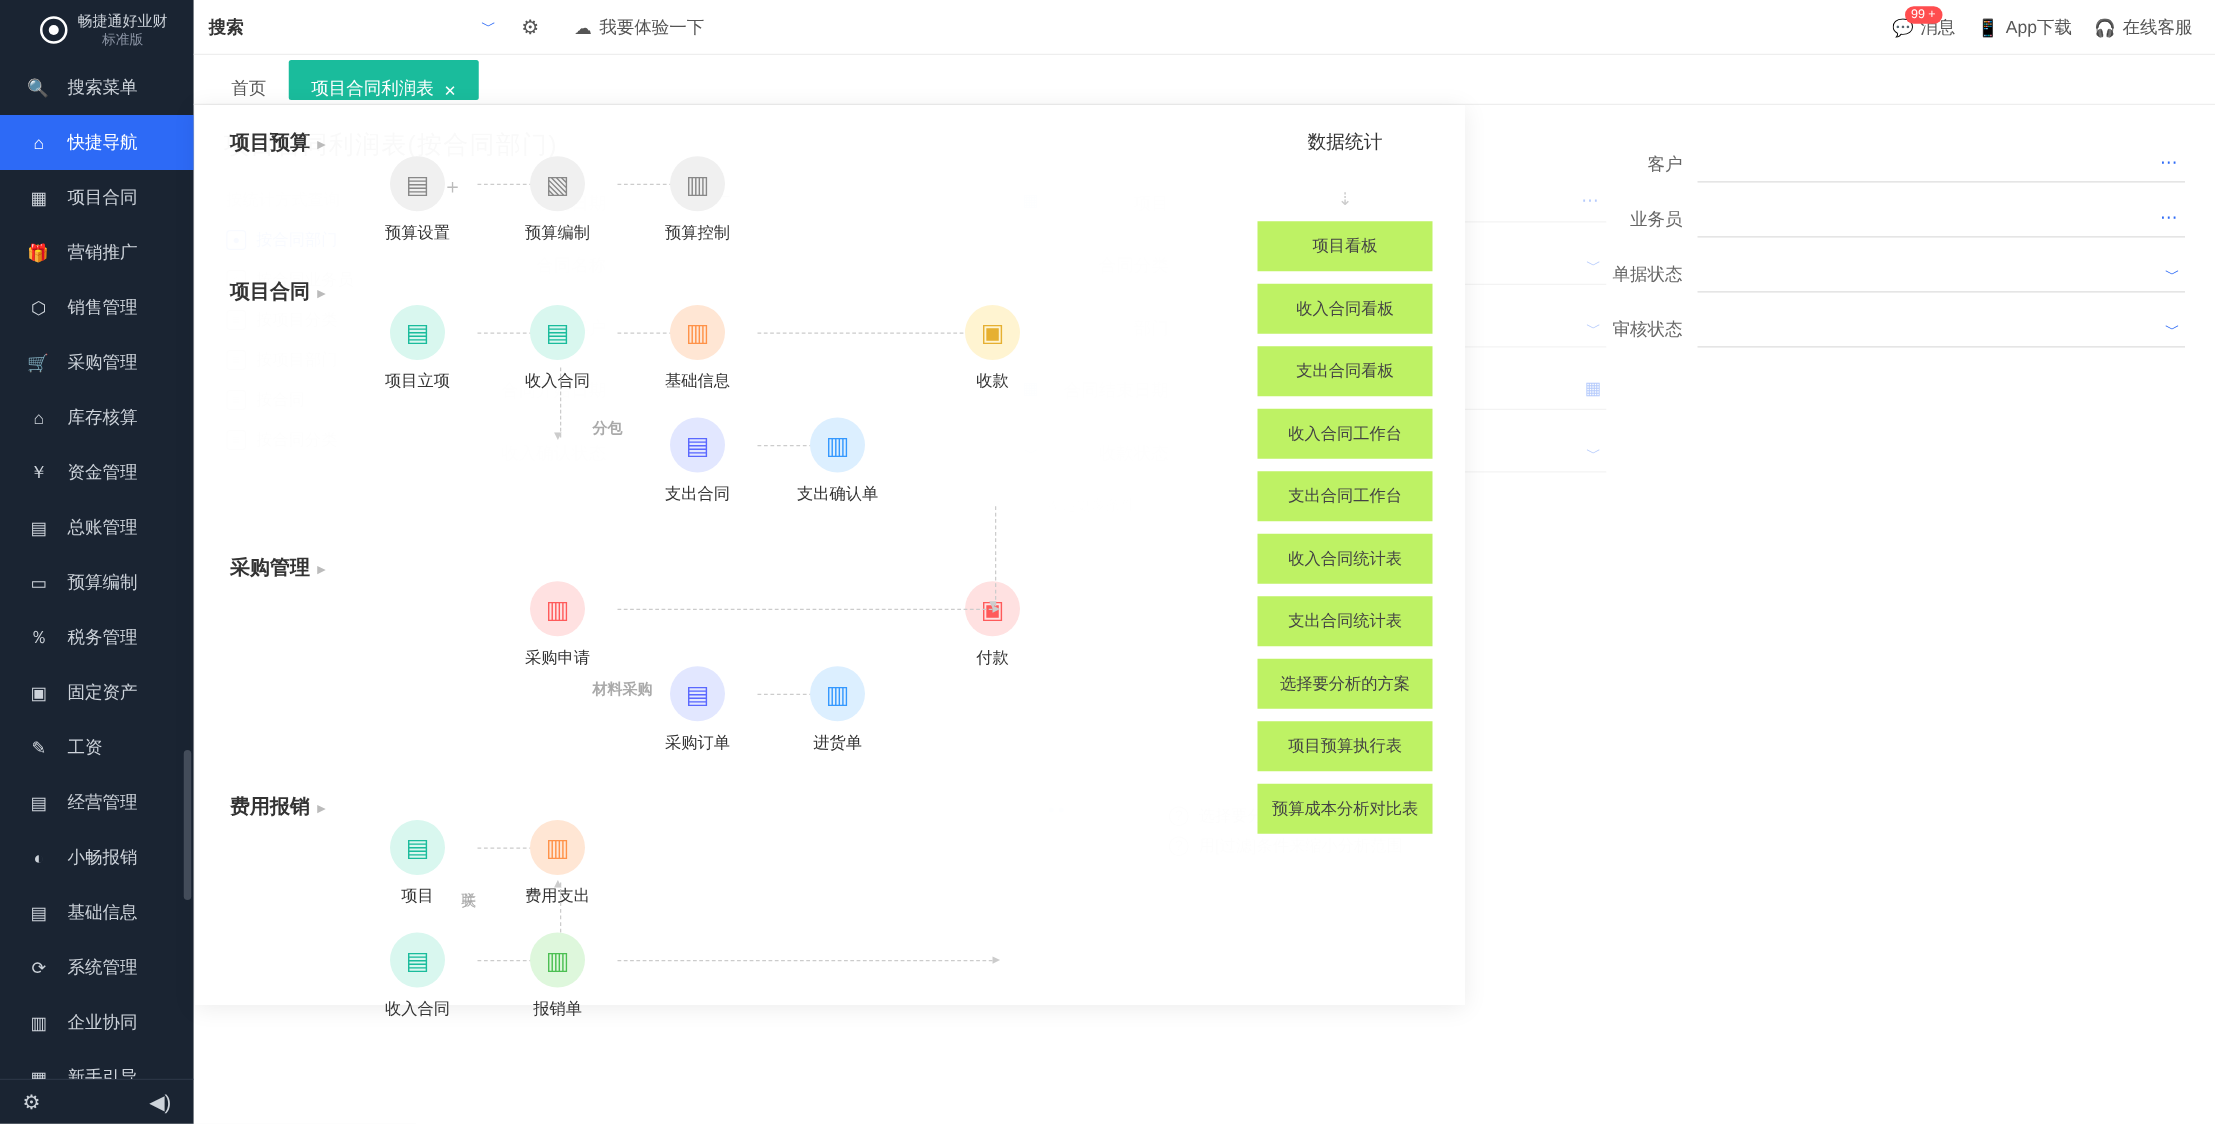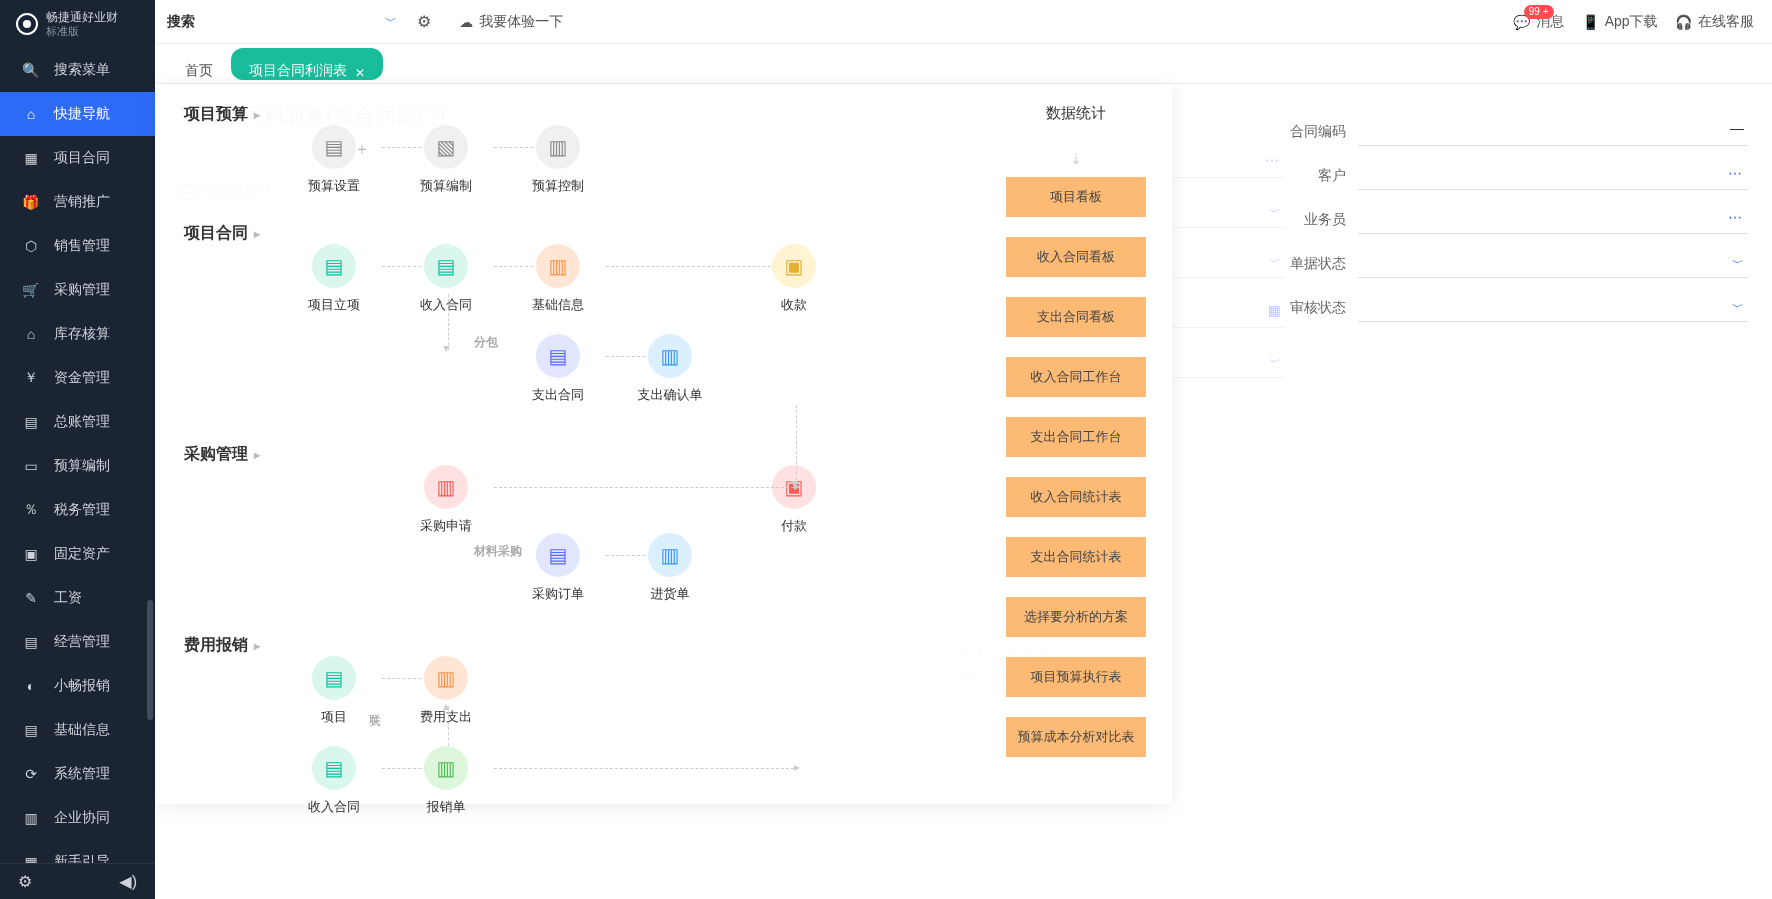--- a/index.html
+++ b/index.html
@@ -1,20 +1,20 @@
 <!DOCTYPE html>
 <html><head>
 <meta charset="utf-8">
 <style>
 * { margin: 0; padding: 0; box-sizing: border-box; font-family: "Microsoft YaHei", Arial, sans-serif; }
 body { width: 1772px; height: 899px; overflow: hidden; background: #f5f5f5; position: relative; }
 
 
 .sidebar { position: absolute; left: 0; top: 0; width: 155px; height: 100%; background: #1a2432; color: #cdd3da; display: flex; flex-direction: column; }
-.brand { height: 48px; display: flex; align-items: center; padding-left: 16px; gap: 8px; }
+.brand { height: 48px; display: flex; align-items: center; padding-left: 32px; gap: 8px; text-align: center; }
 .brand .logo { width: 22px; height: 22px; border-radius: 50%; border: 2px solid #fff; position: relative; display:flex; align-items:center; justify-content:center; }
 .brand .logo::before { content:""; width:8px; height:8px; border-radius:50%; background:#fff; }
 .brand-text { font-size: 12px; line-height: 14px; white-space: nowrap; }
 .brand-sub  { font-size: 11px; color:#8a93a3; }
 .menu { flex: 1; overflow-y: auto; }
 .menu-item { height: 44px; display: flex; align-items: center; padding-left: 22px; gap: 14px; font-size: 14px; cursor: pointer; }
 .menu-item.active { background: #2d6af6; color: #fff; }
 .menu-item .mi-icon { width: 18px; display:flex; justify-content:center; }
 .sidebar-footer { height: 36px; display:flex; align-items:center; justify-content:space-between; padding: 0 18px; border-top:1px solid #2a3444;}
 .sidebar-footer span { font-size: 16px; }
@@ -25,21 +25,21 @@
 .header .chev { margin-left: 190px; color:#2d6af6; font-size:12px; }
 .header .gear { margin-left: 20px; color:#555; }
 .header .try  { margin-left: 28px; color:#555; font-size:14px; display:flex; align-items:center; gap:6px;}
 .header .right { margin-left:auto; display:flex; align-items:center; gap:18px; padding-right:18px; font-size:14px; color:#555;}
 .header .right .item { display:flex; align-items:center; gap:5px; position:relative;}
 .badge { position:absolute; top:-8px; left:10px; background:#ff4d4f; color:#fff; font-size:10px; border-radius:8px; padding:0 5px; line-height:14px;}
 
 
 .tabs { position:absolute; left:155px; top:44px; right:0; height:40px; background:#fff; display:flex; align-items:center; border-bottom:1px solid #eee; padding-left:12px;}
 .tab { height:32px; padding:0 18px; display:flex; align-items:flex-end; font-size:14px; color:#555; cursor:pointer;}
-.tab.active { background:#1abc9c; color:#fff; border-radius:12px;}
+.tab.active { background:#1abc9c; color:#fff; border-radius:2px;}
 .tab.active .close { margin-left:8px; font-size:12px;}
 
 
 .main { position:absolute; left:155px; top:84px; right:0; bottom:0; background:#fff; padding:18px 24px; }
 .main .page-title { font-size:20px; color:#444; font-weight:500; letter-spacing:1px; }
 
 .filters { margin-top:14px; display:grid; grid-template-columns: 110px 340px 110px 340px 110px 340px; row-gap:20px; align-items:center; font-size:14px; color:#666;}
 .filters .lbl { text-align:right; padding-right:10px;}
 .filters .inp { height:30px; border-bottom:1px solid #ddd; position:relative;}
 .filters .inp .chev-d { position:absolute; right:4px; top:6px; color:#2d6af6; font-size:12px;}
@@ -74,21 +74,21 @@
 .ic-blue   { background:#dcefff; color:#3498ff;}
 .ic-red    { background:#ffe1e1; color:#ff5a5a;}
 .ic-green  { background:#def7dc; color:#4bbf52;}
 .arrow { position:absolute; border-top:1.5px dashed #ccc; height:0;}
 .arrow::after { content:"▸"; position:absolute; right:-6px; top:-9px; color:#ccc; font-size:12px;}
 .arrow-v { position:absolute; border-left:1.5px dashed #ccc; width:0;}
 .arrow-v::after{ content:"▸"; position:absolute; left:-5px; bottom:-6px; transform:rotate(90deg); color:#ccc; font-size:12px;}
 .mini-label { position:absolute; font-size:12px; color:#aaa;}
 .stats-col { position:absolute; right:26px; top:20px; width:140px;}
 .stats-title { text-align:center; font-size:15px; color:#333; margin-bottom:28px;}
-.stats-btn { width:100%; height:40px; background:#fdba74; color:#444; font-size:13px; display:flex; align-items:center; justify-content:center; margin-bottom:20px; cursor:pointer;}
+.stats-btn { width:100%; height:40px; background:#bef264; color:#444; font-size:13px; display:flex; align-items:center; justify-content:center; margin-bottom:10px; cursor:pointer;}
 .stats-arrow { text-align:center; color:#ccc; font-size:14px; margin-bottom:10px;}
 
 
 .sb-scroll { position:absolute; right:2px; top:600px; width:6px; height:120px; background:#454e5c; border-radius:3px;}
 
 
 .right-filters { position:absolute; right:24px; top:26px; width:480px;}
 .rf-row { display:flex; align-items:center; height:44px; font-size:14px;}
 .rf-row .lbl { width:90px; text-align:right; color:#666; padding-right:12px;}
 .rf-row .line { flex:1; border-bottom:1px solid #ddd; height:28px; position:relative;}
@@ -256,26 +256,20 @@
         <span class="dot">≡</span>
         <span>按合同</span>
       </div>
     <div class="sub-item">
         <span class="dot">≡</span>
         <span>按合同分类</span>
       </div>
   </div>
 
   <div class="right-filters">
-    <div class="rf-row">
-        <div class="lbl">合同编码</div>
-        <div class="line">
-          <span class="dash2">—</span>
-        </div>
-      </div>
     <div class="rf-row">
         <div class="lbl">客户</div>
         <div class="line">
           <span class="dots">⋯</span>
         </div>
       </div>
     <div class="rf-row">
         <div class="lbl">业务员</div>
         <div class="line">
           <span class="dots">⋯</span>

